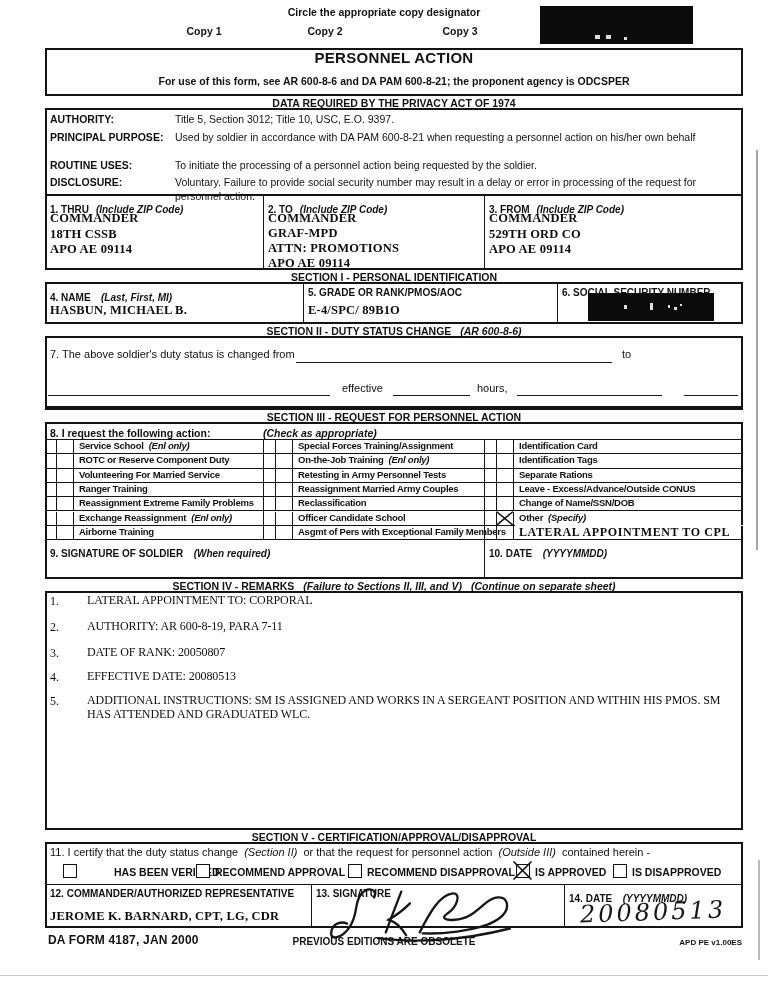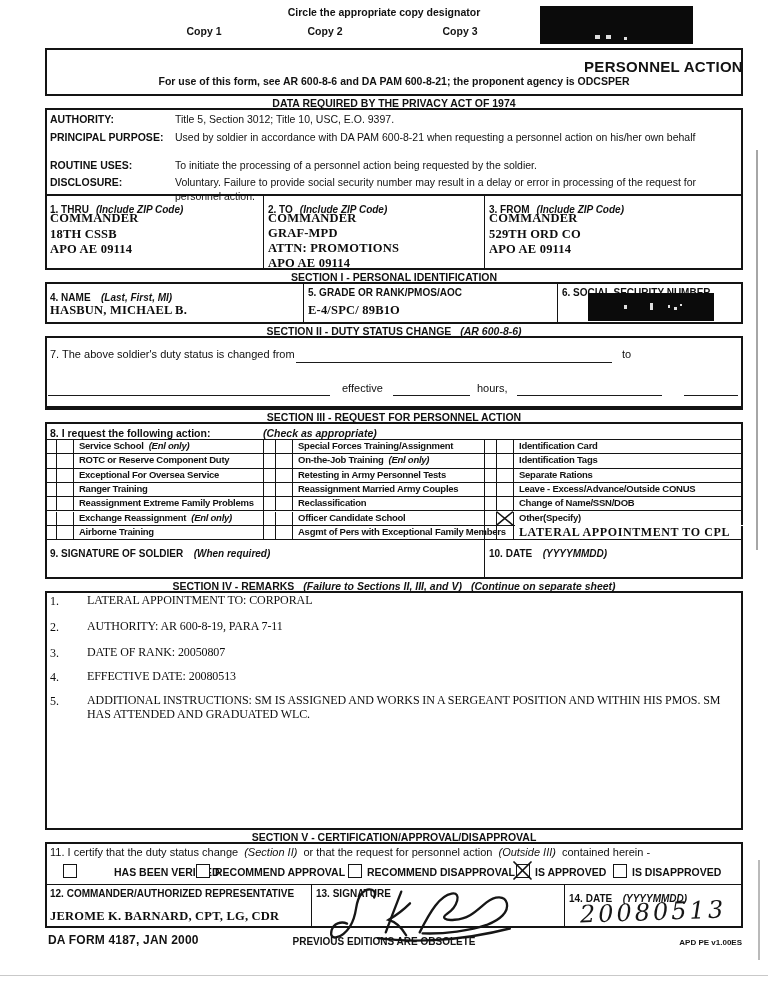--- a/index.html
+++ b/index.html
@@ -37,21 +37,21 @@
   <div class="abs sans" style="left:415px;top:25px;width:90px;text-align:center;font-size:10.5px;font-weight:600;">Copy 3</div>
 
   <div class="redact" style="left:540px;top:6px;width:153px;height:38px;">
     <div class="speck" style="left:55px;top:29px;width:5px;height:4px;"></div>
     <div class="speck" style="left:66px;top:29px;width:5px;height:4px;"></div>
     <div class="speck" style="left:84px;top:31px;width:3px;height:3px;"></div>
   </div>
 
   <div class="formborder"></div>
 
-  <div class="abs sans b" style="left:45px;top:58px;width:698px;text-align:right;font-size:15px;letter-spacing:.3px;">PERSONNEL ACTION</div>
+  <div class="abs sans b" style="left:45px;top:49px;width:698px;text-align:center;font-size:15px;letter-spacing:.3px;">PERSONNEL ACTION</div>
   <div class="abs sans" style="left:45px;top:75px;width:698px;text-align:center;font-size:10.5px;font-weight:600;">For use of this form, see AR 600-8-6 and DA PAM 600-8-21; the proponent agency is ODCSPER</div>
 
   <div class="bar" style="top:94px;">DATA REQUIRED BY THE PRIVACY ACT OF 1974</div>
   <div id="privacy-rows" class="abs" style="left:45px;top:110px;width:698px;height:86px;box-sizing:border-box;border-bottom:2px solid #141414;">
       <div class="lbl" style="position: absolute; left: 5px; top: 3px; font-size: 10.5px;">AUTHORITY:</div>
       <div style="position: absolute; left: 130px; top: 3px; width: 558px; font: 500 10.5px / 13.5px &quot;Liberation Sans&quot;, sans-serif; white-space: normal;">Title 5, Section 3012; Title 10, USC, E.O. 9397.</div>
       <div class="lbl" style="position: absolute; left: 5px; top: 21px; font-size: 10.5px;">PRINCIPAL PURPOSE:</div>
       <div style="position: absolute; left: 130px; top: 21px; width: 558px; font: 500 10.5px / 13.5px &quot;Liberation Sans&quot;, sans-serif; white-space: normal;">Used by soldier in accordance with DA PAM 600-8-21 when requesting a personnel action on his/her own behalf</div>
       <div class="lbl" style="position: absolute; left: 5px; top: 49px; font-size: 10.5px;">ROUTINE USES:</div>
       <div style="position: absolute; left: 130px; top: 49px; width: 558px; font: 500 10.5px / 13.5px &quot;Liberation Sans&quot;, sans-serif; white-space: normal;">To initiate the processing of a personnel action being requested by the soldier.</div>
@@ -130,21 +130,21 @@
           <div class="gridlabel" style="position: absolute; left: 34px; top: 0px; right: 0px; line-height: 12.8px;"><span>Service School</span><span style="margin-left: 5px; font-style: italic;">(Enl only)</span></div>
         </div>
         <div style="position: absolute; left: 0px; top: 14.3px; right: 0px; height: 14.3px; box-sizing: border-box; border-bottom: 1.5px solid rgb(20, 20, 20);">
           <div style="position: absolute; left: 0px; top: 0px; width: 12px; height: 100%; box-sizing: border-box; border-right: 1.5px solid rgb(20, 20, 20);"></div>
           <div style="position: absolute; left: 12px; top: 0px; width: 17px; height: 100%; box-sizing: border-box; border-right: 1.5px solid rgb(20, 20, 20);"></div>
           <div class="gridlabel" style="position: absolute; left: 34px; top: 0px; right: 0px; line-height: 12.8px;"><span>ROTC or Reserve Component Duty</span></div>
         </div>
         <div style="position: absolute; left: 0px; top: 28.6px; right: 0px; height: 14.3px; box-sizing: border-box; border-bottom: 1.5px solid rgb(20, 20, 20);">
           <div style="position: absolute; left: 0px; top: 0px; width: 12px; height: 100%; box-sizing: border-box; border-right: 1.5px solid rgb(20, 20, 20);"></div>
           <div style="position: absolute; left: 12px; top: 0px; width: 17px; height: 100%; box-sizing: border-box; border-right: 1.5px solid rgb(20, 20, 20);"></div>
-          <div class="gridlabel" style="position: absolute; left: 34px; top: 0px; right: 0px; line-height: 12.8px;"><span>Exceptional For Oversea Service</span></div>
+          <div class="gridlabel" style="position: absolute; left: 34px; top: 0px; right: 0px; line-height: 12.8px;"><span>Volunteering For Married Service</span></div>
         </div>
         <div style="position: absolute; left: 0px; top: 42.9px; right: 0px; height: 14.3px; box-sizing: border-box; border-bottom: 1.5px solid rgb(20, 20, 20);">
           <div style="position: absolute; left: 0px; top: 0px; width: 12px; height: 100%; box-sizing: border-box; border-right: 1.5px solid rgb(20, 20, 20);"></div>
           <div style="position: absolute; left: 12px; top: 0px; width: 17px; height: 100%; box-sizing: border-box; border-right: 1.5px solid rgb(20, 20, 20);"></div>
           <div class="gridlabel" style="position: absolute; left: 34px; top: 0px; right: 0px; line-height: 12.8px;"><span>Ranger Training</span></div>
         </div>
         <div style="position: absolute; left: 0px; top: 57.2px; right: 0px; height: 14.3px; box-sizing: border-box; border-bottom: 1.5px solid rgb(20, 20, 20);">
           <div style="position: absolute; left: 0px; top: 0px; width: 12px; height: 100%; box-sizing: border-box; border-right: 1.5px solid rgb(20, 20, 20);"></div>
           <div style="position: absolute; left: 12px; top: 0px; width: 17px; height: 100%; box-sizing: border-box; border-right: 1.5px solid rgb(20, 20, 20);"></div>
           <div class="gridlabel" style="position: absolute; left: 34px; top: 0px; right: 0px; line-height: 12.8px;"><span>Reassignment Extreme Family Problems</span></div>
@@ -224,21 +224,21 @@
           <div class="gridlabel" style="position: absolute; left: 34px; top: 0px; right: 0px; line-height: 12.8px;"><span>Change of Name/SSN/DOB</span></div>
         </div>
         <div style="position: absolute; left: 0px; top: 71.5px; right: 0px; height: 14.3px; box-sizing: border-box; border-bottom: 1.5px solid rgb(20, 20, 20);">
           <div style="position: absolute; left: 0px; top: 0px; width: 12px; height: 100%; box-sizing: border-box; border-right: 1.5px solid rgb(20, 20, 20);"></div>
           <div style="position: absolute; left: 12px; top: 0px; width: 17px; height: 100%; box-sizing: border-box; border-right: 1.5px solid rgb(20, 20, 20);">
             <svg width="15.5" height="12.8" style="position: absolute; left: 0px; top: 0px; overflow: visible;">
               <line x1="0" y1="12.8" x2="15.5" y2="0" stroke="#141414" stroke-width="1.6" stroke-linecap="round"></line>
               <line x1="0" y1="0" x2="15.5" y2="12.8" stroke="#141414" stroke-width="1.6" stroke-linecap="round"></line>
             </svg>
           </div>
-          <div class="gridlabel" style="position: absolute; left: 34px; top: 0px; right: 0px; line-height: 12.8px; border-bottom: none;"><span>Other</span><span style=" text-align: right;">(Specify)</span></div>
+          <div class="gridlabel" style="position: absolute; left: 34px; top: 0px; right: 0px; line-height: 12.8px; border-bottom: none;"><span>Other</span><span style="margin-left: 5px; font-style: italic; text-align: right;">(Specify)</span></div>
           <div style="position: absolute; left: 30px; right: 0px; bottom: -1.5px; height: 1.5px; background: rgb(255, 255, 255);"></div>
         </div>
         <div style="position: absolute; left: 0px; top: 85.8px; right: 0px; height: 14.3px; box-sizing: border-box; border-bottom: 1.5px solid rgb(20, 20, 20);">
           <div style="position: absolute; left: 0px; top: 0px; width: 12px; height: 100%; box-sizing: border-box; border-right: 1.5px solid rgb(20, 20, 20);"></div>
           <div style="position: absolute; left: 12px; top: 0px; width: 17px; height: 100%; box-sizing: border-box; border-right: 1.5px solid rgb(20, 20, 20);"></div>
           <div class="val" style="position: absolute; left: 34px; top: 0px; right: 0px; line-height: 13px; font-size: 12px; letter-spacing: 0.6px;"><span>LATERAL APPOINTMENT TO CPL</span></div>
         </div>
       </div>
     </div>
 

